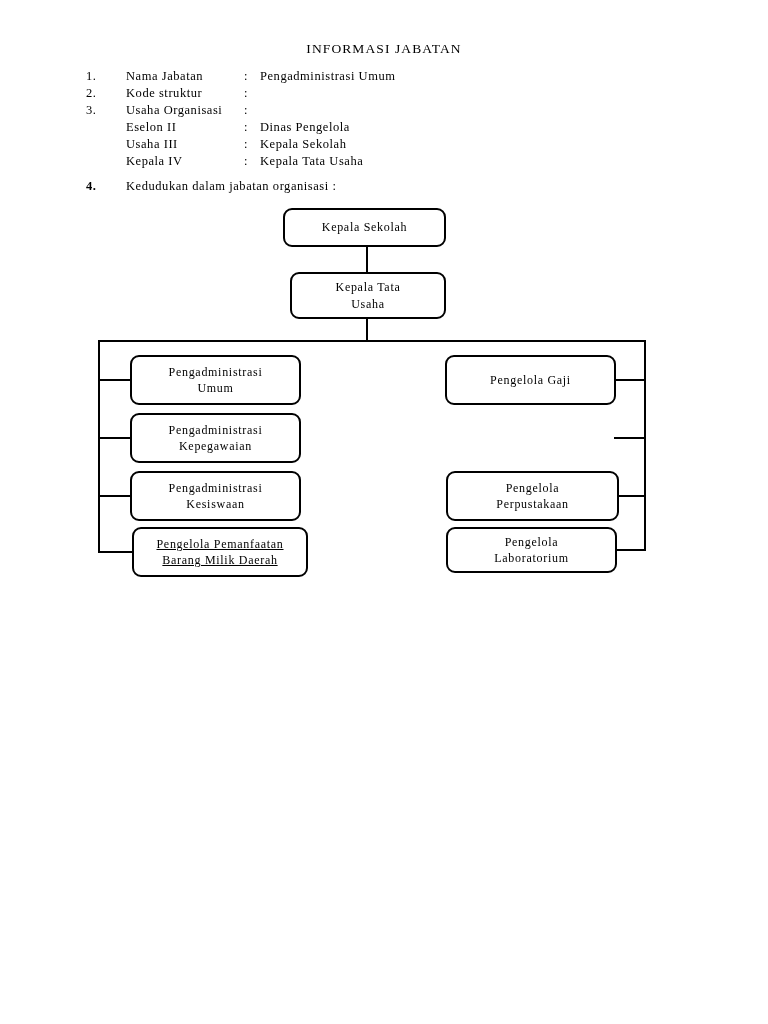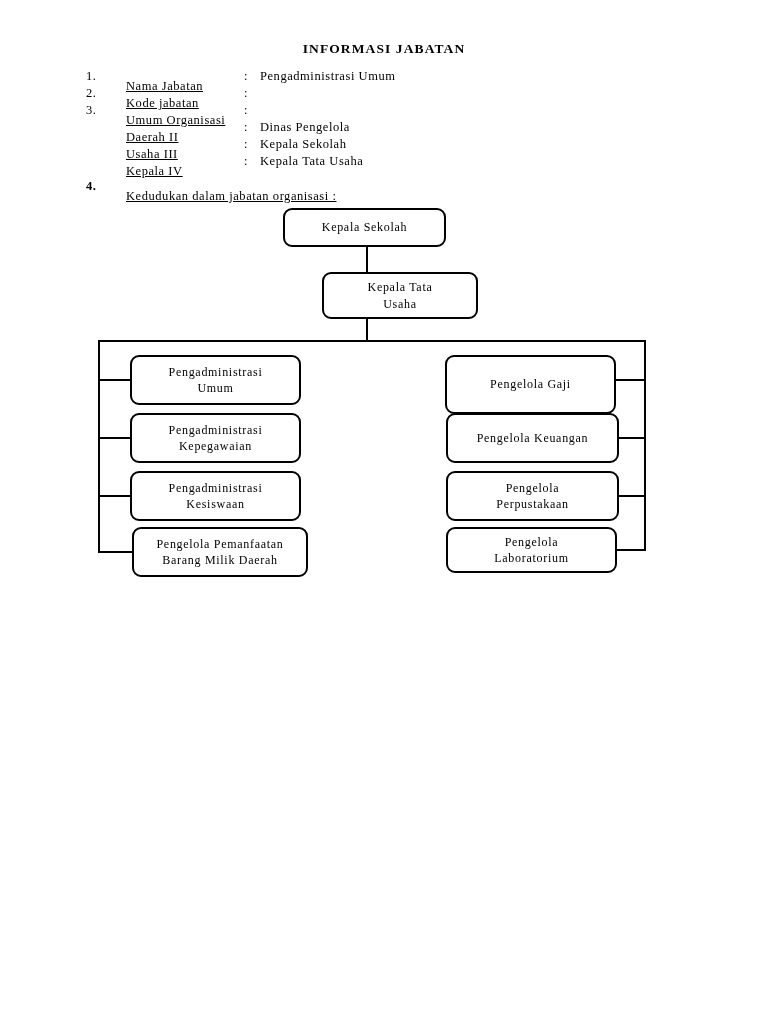--- a/index.html
+++ b/index.html
@@ -22,21 +22,21 @@
   }
 
   
   #doc-title {
     position: absolute;
     left: 0;
     top: 41px;
     width: 768px;
     text-align: center;
     font-size: 13.5px;
-    font-weight: bold;
+    font-weight: normal;
     letter-spacing: 1.1px;
     white-space: nowrap;
   }
 
   
   .info-list {
     position: absolute;
     left: 86px;
     top: 69px;
     width: 520px;
@@ -50,22 +50,21 @@
   }
   .info-num {
     position: absolute;
     left: 0;
     top: 0;
     width: 32px;
   }
   .info-label {
     position: absolute;
     left: 40px;
-    top: 10px;
-    text-decoration: underline;
+    top: 0;
   }
   .info-colon {
     position: absolute;
     left: 158px;
     top: 0;
   }
   .info-value {
     position: absolute;
     left: 174px;
     top: 0;
@@ -129,35 +128,35 @@
 
     <div class="info-row">
       <span class="info-num">1.</span>
       <span class="info-label">Nama Jabatan</span>
       <span class="info-colon">:</span>
       <span class="info-value">Pengadministrasi Umum</span>
     </div>
 
     <div class="info-row">
       <span class="info-num">2.</span>
-      <span class="info-label">Kode jabatan</span>
+      <span class="info-label">Kode struktur</span>
       <span class="info-colon">:</span>
       <span class="info-value"></span>
     </div>
 
     <div class="info-row">
       <span class="info-num">3.</span>
-      <span class="info-label">Umum Organisasi</span>
+      <span class="info-label">Usaha Organisasi</span>
       <span class="info-colon">:</span>
       <span class="info-value"></span>
     </div>
 
     <div class="info-row sub-row">
       <span class="info-num"></span>
-      <span class="info-label">Daerah II</span>
+      <span class="info-label">Eselon II</span>
       <span class="info-colon">:</span>
       <span class="info-value">Dinas Pengelola</span>
     </div>
 
     <div class="info-row sub-row">
       <span class="info-num"></span>
       <span class="info-label">Usaha III</span>
       <span class="info-colon">:</span>
       <span class="info-value">Kepala Sekolah</span>
     </div>
@@ -175,21 +174,21 @@
     <span class="info-num">4.</span>
     <span class="info-label">Kedudukan dalam jabatan organisasi :</span>
   </div>
 
   <div id="org-chart">
 
     <div class="node" style="left:283px; top:208px; width:163px; height:39px;">Kepala Sekolah</div>
 
     <div class="line v-line" style="left:366px; top:246px; height:27px;"></div>
 
-    <div class="node" style="left:290px; top:272px; width:156px; height:47px; white-space:pre-line;margin-left:32px;">Kepala Tata
+    <div class="node" style="left:290px; top:272px; width:156px; height:47px; white-space:pre-line;">Kepala Tata
 Usaha</div>
 
     <div class="line v-line" style="left:366px; top:318px; height:24px;"></div>
 
     <div class="line h-line" style="left:98px; top:340px; width:548px;"></div>
 
     <div class="line v-line" style="left:98px; top:340px; height:213px;"></div>
 
     <div class="line v-line" style="left:644px; top:340px; height:211px;"></div>
 
@@ -200,31 +199,30 @@
 
     <div class="node" style="left:130px; top:355px; width:171px; height:50px; white-space:pre-line;">Pengadministrasi
 Umum</div>
 
     <div class="node" style="left:130px; top:413px; width:171px; height:50px; white-space:pre-line;">Pengadministrasi
 Kepegawaian</div>
 
     <div class="node" style="left:130px; top:471px; width:171px; height:50px; white-space:pre-line;">Pengadministrasi
 Kesiswaan</div>
 
-    <div class="node" style="left:132px; top:527px; width:176px; height:50px; white-space:pre-line;">Pengelola Pemanfaatan
+    <div class="node" style="left:132px; top:527px; width:176px; height:50px; white-space:pre-line;text-decoration:underline;">Pengelola Pemanfaatan
 Barang Milik Daerah</div>
 
     <div class="line h-line" style="left:614px; top:379px; width:32px;"></div>
     <div class="line h-line" style="left:614px; top:437px; width:32px;"></div>
     <div class="line h-line" style="left:614px; top:495px; width:32px;"></div>
     <div class="line h-line" style="left:614px; top:549px; width:32px;"></div>
 
-    <div class="node" style="left:445px; top:355px; width:171px; height:59px;">Pengelola Gaji</div>
-
-    <div class="node" style="left:446px; top:413px; width:173px; height:50px;">Pengelola Keuangan</div>
+    <div class="node" style="left:445px; top:355px; width:171px; height:50px;">Pengelola Gaji</div>
+
 
     <div class="node" style="left:446px; top:471px; width:173px; height:50px; white-space:pre-line;">Pengelola
 Perpustakaan</div>
 
     <div class="node" style="left:446px; top:527px; width:171px; height:46px; white-space:pre-line;">Pengelola
 Laboratorium</div>
 
   </div>
 
 </div>

